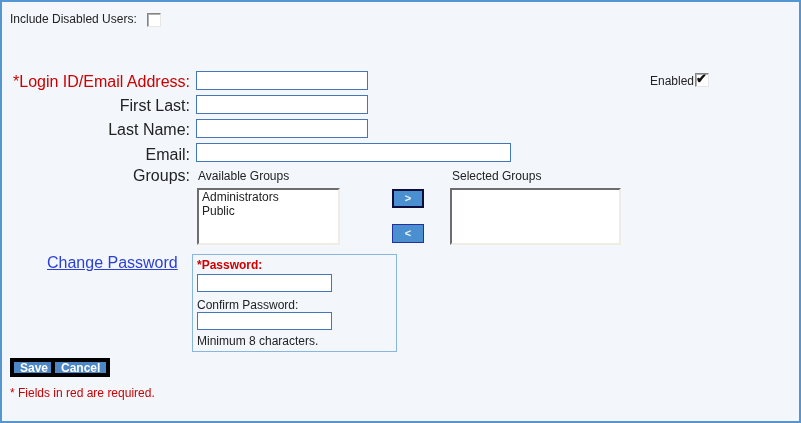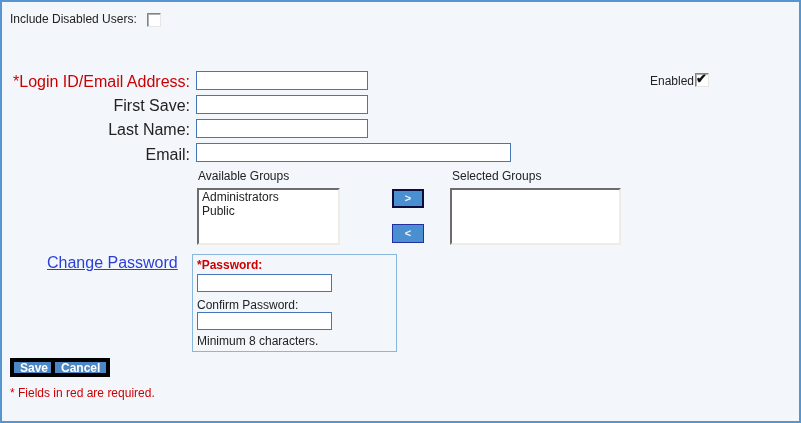--- a/index.html
+++ b/index.html
@@ -139,29 +139,30 @@
 <div class="page">
 
   <span class="lbl" style="left:8px; top:10px;">Include Disabled Users:</span>
   <span class="checkbox" style="left:145px; top:11px;"></span>
 
   <span class="row-label red" style="top:71px;">*Login ID/Email Address:</span>
   <input class="txt" type="text" style="left: 194px; top: 69px; width: 172px;" value="">
   <span class="lbl" style="left:648px; top:72px;">Enabled:</span>
   <span class="checkbox checked" style="left:693px; top:71px;"></span>
 
-  <span class="row-label" style="top:95px;">First Save:</span>
+  <span class="row-label" style="top:95px;">First Last:</span>
   <input class="txt" type="text" style="left: 194px; top: 93px; width: 172px;" value="">
 
   <span class="row-label" style="top:119px;">Last Name:</span>
   <input class="txt" type="text" style="left: 194px; top: 117px; width: 172px;" value="">
 
   <span class="row-label" style="top:144px;">Email:</span>
   <input class="txt" type="text" style="left: 194px; top: 141px; width: 315px;" value="">
 
+  <span class="row-label" style="top:165px;">Groups:</span>
   <span class="caption" style="left:196px; top:167px;">Available Groups</span>
   <div class="listbox" style="left:195px; top:186px; width:143px; height:57px;">
       <div class="list-option">Administrators</div>
       <div class="list-option">Public</div>
     </div>
 
   <div class="arrow-btn focused" style="left:390px; top:187px;">&gt;</div>
   <div class="arrow-btn plain" style="left:390px; top:222px; line-height:16px;">&lt;</div>
 
   <span class="caption" style="left:450px; top:167px;">Selected Groups</span>

